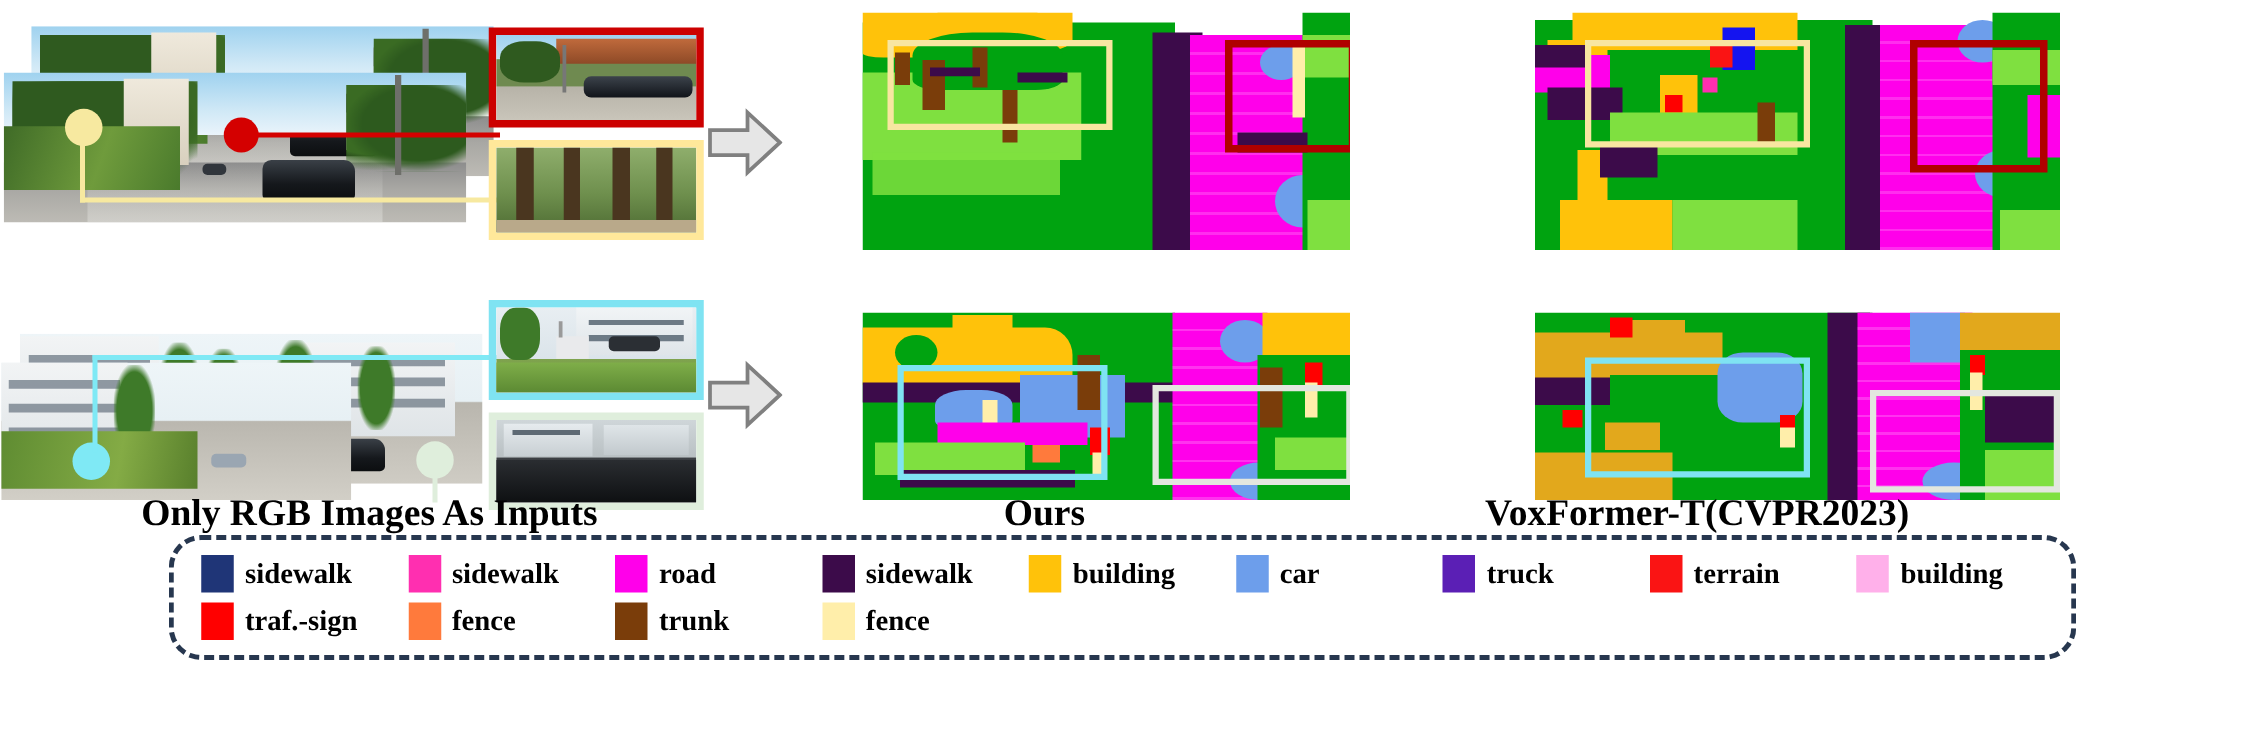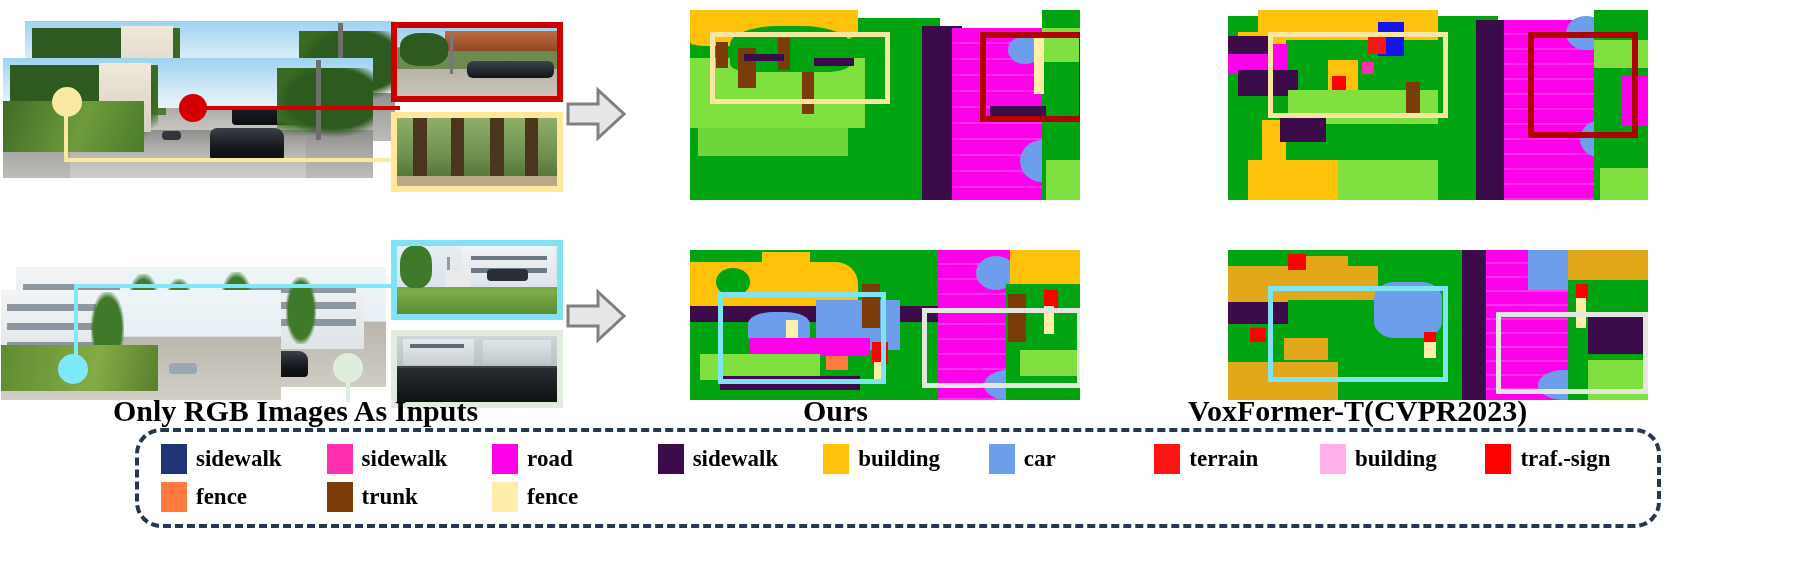--- a/index.html
+++ b/index.html
@@ -349,20 +349,24 @@
       </div>
       <div class="legend-item">
         <span class="swatch" style="background: rgb(255, 194, 10);"></span>
         <span class="legend-label">building</span>
       </div>
       <div class="legend-item">
         <span class="swatch" style="background: rgb(109, 158, 235);"></span>
         <span class="legend-label">car</span>
       </div>
       <div class="legend-item">
+        <span class="swatch" style="background: rgb(91, 31, 181);"></span>
+        <span class="legend-label">truck</span>
+      </div>
+      <div class="legend-item">
         <span class="swatch" style="background: rgb(250, 20, 20);"></span>
         <span class="legend-label">terrain</span>
       </div>
       <div class="legend-item">
         <span class="swatch" style="background: rgb(255, 176, 234);"></span>
         <span class="legend-label">building</span>
       </div>
       <div class="legend-item">
         <span class="swatch" style="background: rgb(255, 0, 0);"></span>
         <span class="legend-label">traf.-sign</span>

